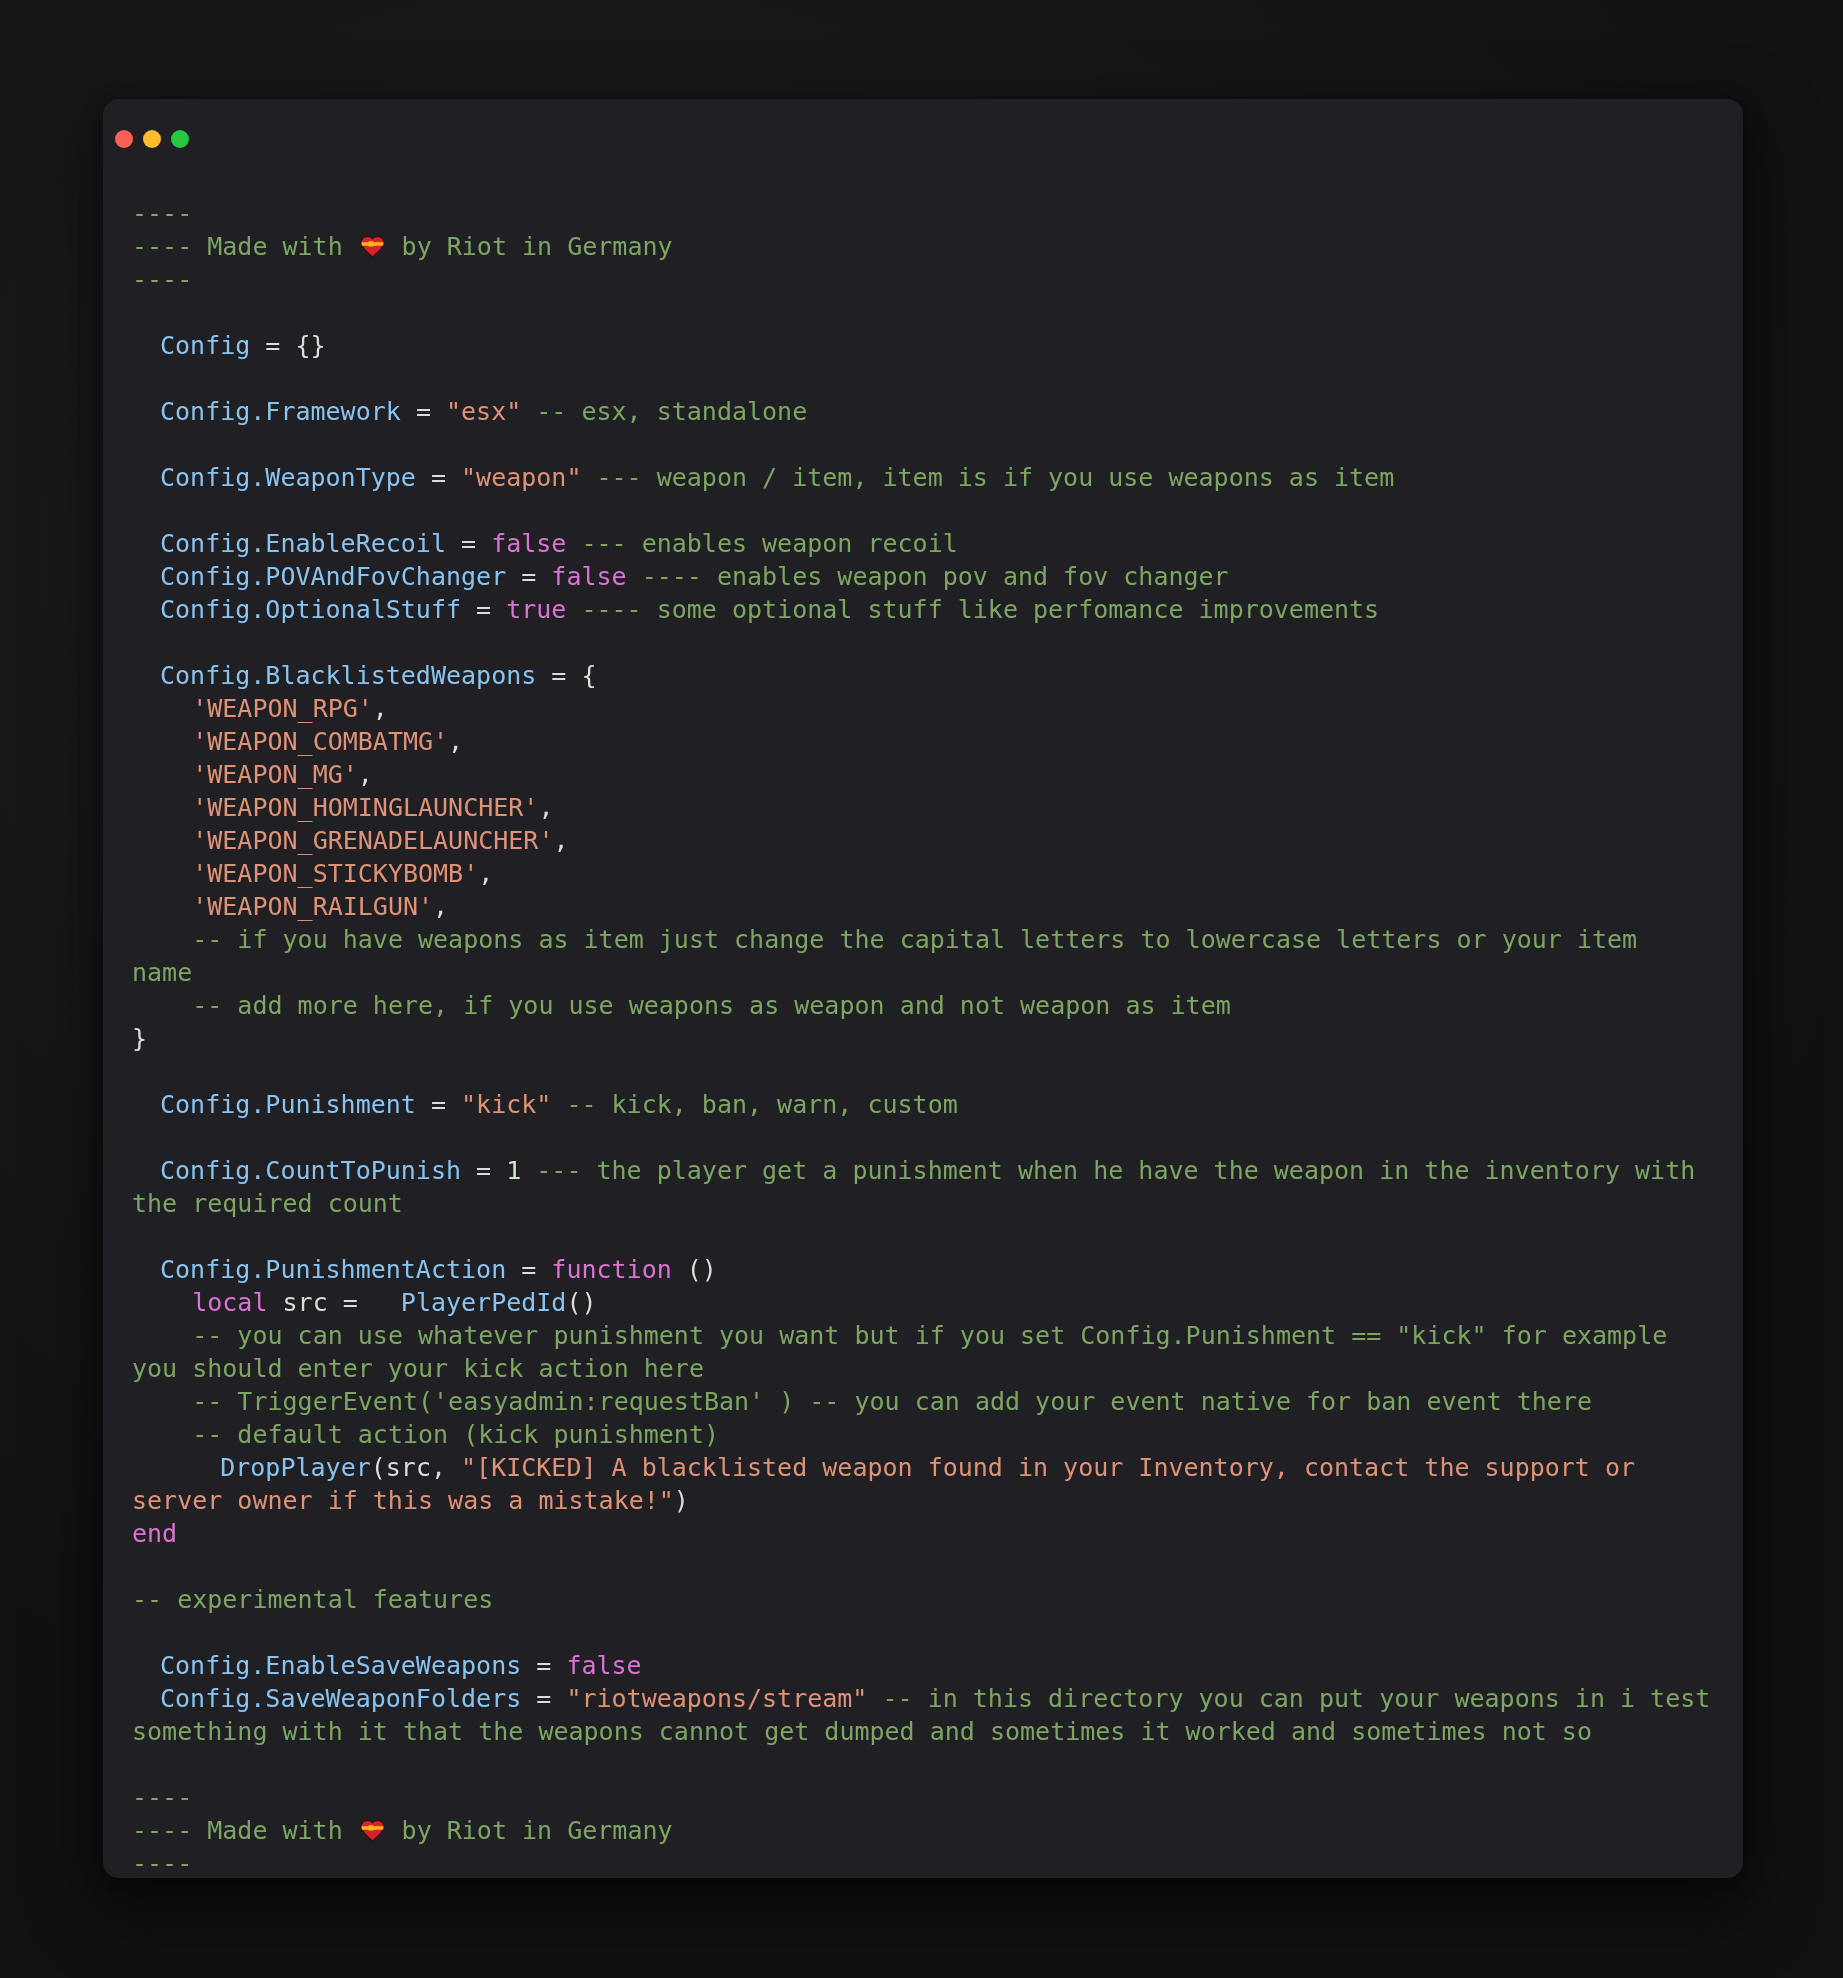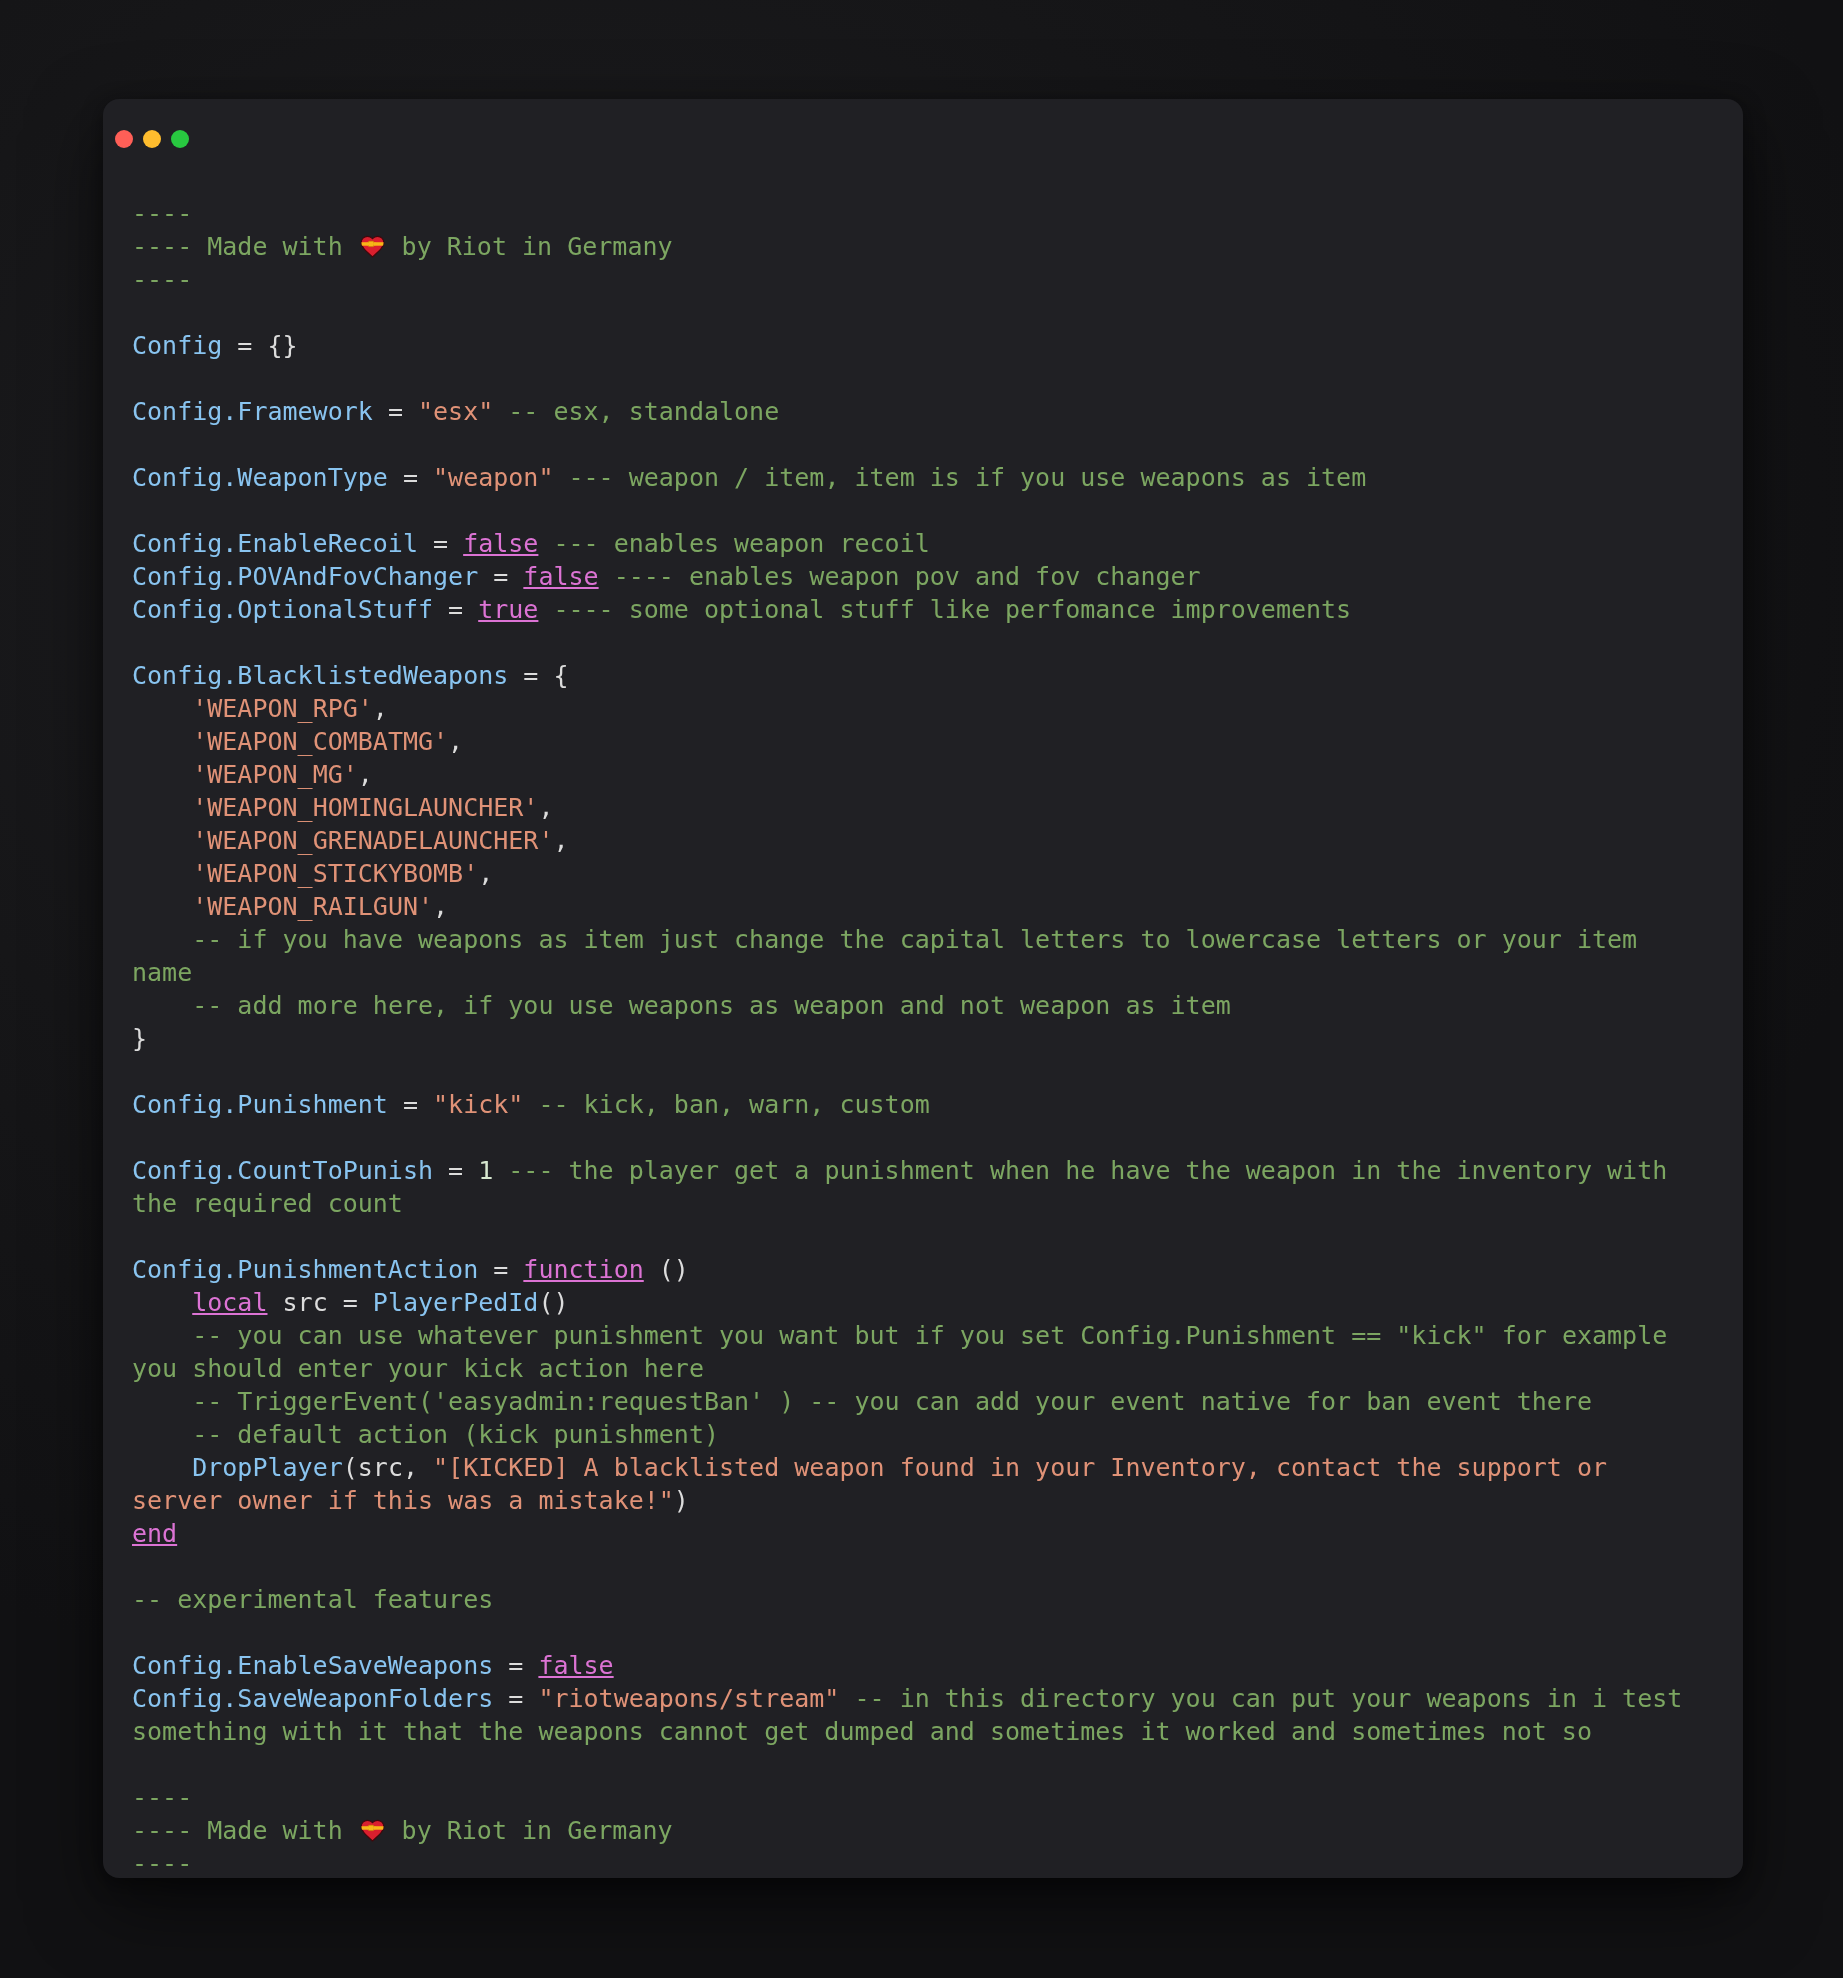--- a/index.html
+++ b/index.html
@@ -26,23 +26,23 @@
     margin:49px 0 0 29px;
     width:105ch;
     font-size:25px;line-height:33px;
     color:var(--plain,#dcdcdc);
     white-space:pre-wrap;
     overflow-wrap:normal;
     word-break:normal;
   }
   .line{min-height:33px;}
   .t-cm{color:var(--comment,#7ca661);}
-  .t-prop{color:var(--property,#89c4f0);}
+  .t-prop{color:var(--property,#89c4f0);margin-left:28px;}
   .t-str{color:var(--string,#e09277);}
-  .t-kw{color:var(--keyword,#dc73d4);text-decoration:underline;}
+  .t-kw{color:var(--keyword,#dc73d4);}
   .t-num{color:var(--number,#d7e7cf);}
   .t-pun{color:var(--plain,#dcdcdc);}
   .heart{display:inline-block;width:27px;height:27px;vertical-align:-4.5px;margin:0 0.9px;}
 </style>
 </head>
 <body>
 
 <div class="window">
   <div class="titlebar">
     <span class="dot red"></span>

